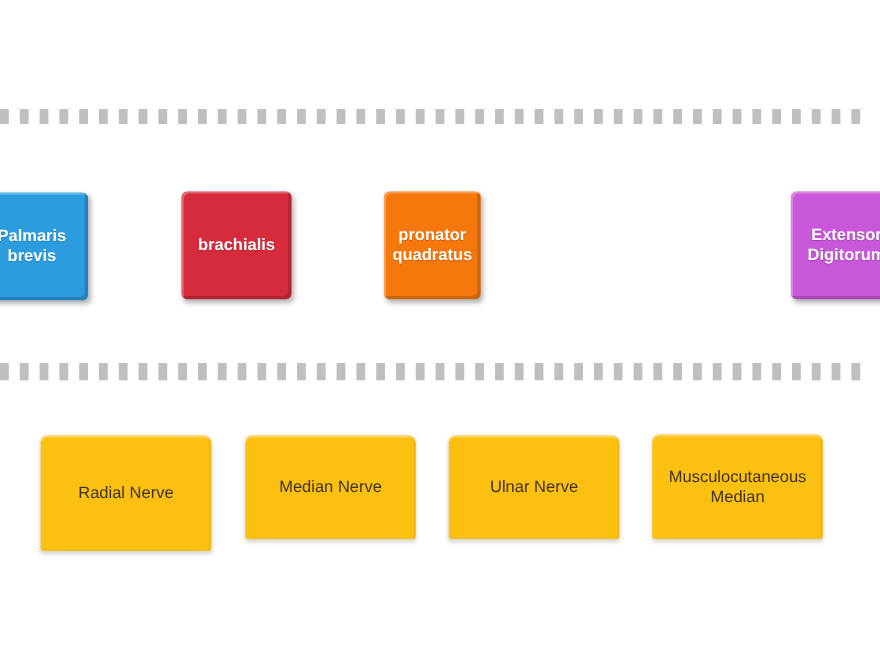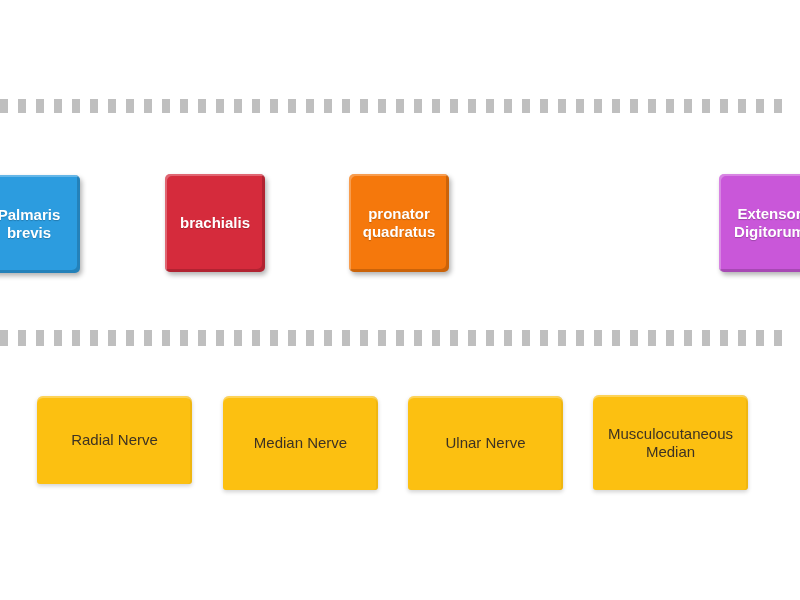--- a/index.html
+++ b/index.html
@@ -113,28 +113,28 @@
   <div id="dash-top" class="dash-row" style="top: 99px;"><span class="dash" style="background: rgb(191, 191, 191);"></span><span class="dash" style="background: rgb(191, 191, 191);"></span><span class="dash" style="background: rgb(191, 191, 191);"></span><span class="dash" style="background: rgb(191, 191, 191);"></span><span class="dash" style="background: rgb(191, 191, 191);"></span><span class="dash" style="background: rgb(191, 191, 191);"></span><span class="dash" style="background: rgb(191, 191, 191);"></span><span class="dash" style="background: rgb(191, 191, 191);"></span><span class="dash" style="background: rgb(191, 191, 191);"></span><span class="dash" style="background: rgb(191, 191, 191);"></span><span class="dash" style="background: rgb(191, 191, 191);"></span><span class="dash" style="background: rgb(191, 191, 191);"></span><span class="dash" style="background: rgb(191, 191, 191);"></span><span class="dash" style="background: rgb(191, 191, 191);"></span><span class="dash" style="background: rgb(191, 191, 191);"></span><span class="dash" style="background: rgb(191, 191, 191);"></span><span class="dash" style="background: rgb(191, 191, 191);"></span><span class="dash" style="background: rgb(191, 191, 191);"></span><span class="dash" style="background: rgb(191, 191, 191);"></span><span class="dash" style="background: rgb(191, 191, 191);"></span><span class="dash" style="background: rgb(191, 191, 191);"></span><span class="dash" style="background: rgb(191, 191, 191);"></span><span class="dash" style="background: rgb(191, 191, 191);"></span><span class="dash" style="background: rgb(191, 191, 191);"></span><span class="dash" style="background: rgb(191, 191, 191);"></span><span class="dash" style="background: rgb(191, 191, 191);"></span><span class="dash" style="background: rgb(191, 191, 191);"></span><span class="dash" style="background: rgb(191, 191, 191);"></span><span class="dash" style="background: rgb(191, 191, 191);"></span><span class="dash" style="background: rgb(191, 191, 191);"></span><span class="dash" style="background: rgb(191, 191, 191);"></span><span class="dash" style="background: rgb(191, 191, 191);"></span><span class="dash" style="background: rgb(191, 191, 191);"></span><span class="dash" style="background: rgb(191, 191, 191);"></span><span class="dash" style="background: rgb(191, 191, 191);"></span><span class="dash" style="background: rgb(191, 191, 191);"></span><span class="dash" style="background: rgb(191, 191, 191);"></span><span class="dash" style="background: rgb(191, 191, 191);"></span><span class="dash" style="background: rgb(191, 191, 191);"></span><span class="dash" style="background: rgb(191, 191, 191);"></span><span class="dash" style="background: rgb(191, 191, 191);"></span><span class="dash" style="background: rgb(191, 191, 191);"></span><span class="dash" style="background: rgb(191, 191, 191);"></span><span class="dash" style="background: rgb(191, 191, 191);"></span></div>
 
   <div id="dash-mid" class="dash-row" style="top: 330px;"><span class="dash" style="background: rgb(191, 191, 191);"></span><span class="dash" style="background: rgb(191, 191, 191);"></span><span class="dash" style="background: rgb(191, 191, 191);"></span><span class="dash" style="background: rgb(191, 191, 191);"></span><span class="dash" style="background: rgb(191, 191, 191);"></span><span class="dash" style="background: rgb(191, 191, 191);"></span><span class="dash" style="background: rgb(191, 191, 191);"></span><span class="dash" style="background: rgb(191, 191, 191);"></span><span class="dash" style="background: rgb(191, 191, 191);"></span><span class="dash" style="background: rgb(191, 191, 191);"></span><span class="dash" style="background: rgb(191, 191, 191);"></span><span class="dash" style="background: rgb(191, 191, 191);"></span><span class="dash" style="background: rgb(191, 191, 191);"></span><span class="dash" style="background: rgb(191, 191, 191);"></span><span class="dash" style="background: rgb(191, 191, 191);"></span><span class="dash" style="background: rgb(191, 191, 191);"></span><span class="dash" style="background: rgb(191, 191, 191);"></span><span class="dash" style="background: rgb(191, 191, 191);"></span><span class="dash" style="background: rgb(191, 191, 191);"></span><span class="dash" style="background: rgb(191, 191, 191);"></span><span class="dash" style="background: rgb(191, 191, 191);"></span><span class="dash" style="background: rgb(191, 191, 191);"></span><span class="dash" style="background: rgb(191, 191, 191);"></span><span class="dash" style="background: rgb(191, 191, 191);"></span><span class="dash" style="background: rgb(191, 191, 191);"></span><span class="dash" style="background: rgb(191, 191, 191);"></span><span class="dash" style="background: rgb(191, 191, 191);"></span><span class="dash" style="background: rgb(191, 191, 191);"></span><span class="dash" style="background: rgb(191, 191, 191);"></span><span class="dash" style="background: rgb(191, 191, 191);"></span><span class="dash" style="background: rgb(191, 191, 191);"></span><span class="dash" style="background: rgb(191, 191, 191);"></span><span class="dash" style="background: rgb(191, 191, 191);"></span><span class="dash" style="background: rgb(191, 191, 191);"></span><span class="dash" style="background: rgb(191, 191, 191);"></span><span class="dash" style="background: rgb(191, 191, 191);"></span><span class="dash" style="background: rgb(191, 191, 191);"></span><span class="dash" style="background: rgb(191, 191, 191);"></span><span class="dash" style="background: rgb(191, 191, 191);"></span><span class="dash" style="background: rgb(191, 191, 191);"></span><span class="dash" style="background: rgb(191, 191, 191);"></span><span class="dash" style="background: rgb(191, 191, 191);"></span><span class="dash" style="background: rgb(191, 191, 191);"></span><span class="dash" style="background: rgb(191, 191, 191);"></span></div>
 
   <div class="tile tile-top" style="left: -22px; top: 175px; width: 102px; background: rgb(44, 156, 223);">
     <span class="tile-label">Palmaris brevis</span>
   </div>
   <div class="tile tile-top" style="left: 165px; top: 174px; width: 100px; background: rgb(213, 43, 60);">
     <span class="tile-label">brachialis</span>
   </div>
-  <div class="tile tile-top" style="left: 349px; top: 174px; width: 100px; background: rgb(245, 120, 12);">
+  <div class="tile tile-top" style="left: 349px; top: 174px; width: 88px; background: rgb(245, 120, 12);">
     <span class="tile-label">pronator quadratus</span>
   </div>
   <div class="tile tile-top" style="left: 719px; top: 174px; width: 101px; background: rgb(201, 87, 217);">
     <span class="tile-label">Extensor Digitorum</span>
   </div>
 
-  <div class="tile tile-bottom" style="left: 37px; top: 396px; width: 155px; height: 88px; background: rgb(252, 192, 17);">
+  <div class="tile tile-bottom" style="left: 37px; top: 396px; width: 155px; height: 105px; background: rgb(252, 192, 17);">
     <span class="tile-label">Radial Nerve</span>
   </div>
   <div class="tile tile-bottom" style="left: 408px; top: 396px; width: 155px; height: 94px; background: rgb(252, 192, 17);">
     <span class="tile-label">Ulnar Nerve</span>
   </div>
   <div class="tile tile-bottom" style="left: 223px; top: 396px; width: 155px; height: 94px; background: rgb(252, 192, 17);">
     <span class="tile-label">Median Nerve</span>
   </div>
   <div class="tile tile-bottom" style="left: 593px; top: 395px; width: 155px; height: 95px; background: rgb(252, 192, 17);">
     <span class="tile-label">Musculocutaneous Median</span>

